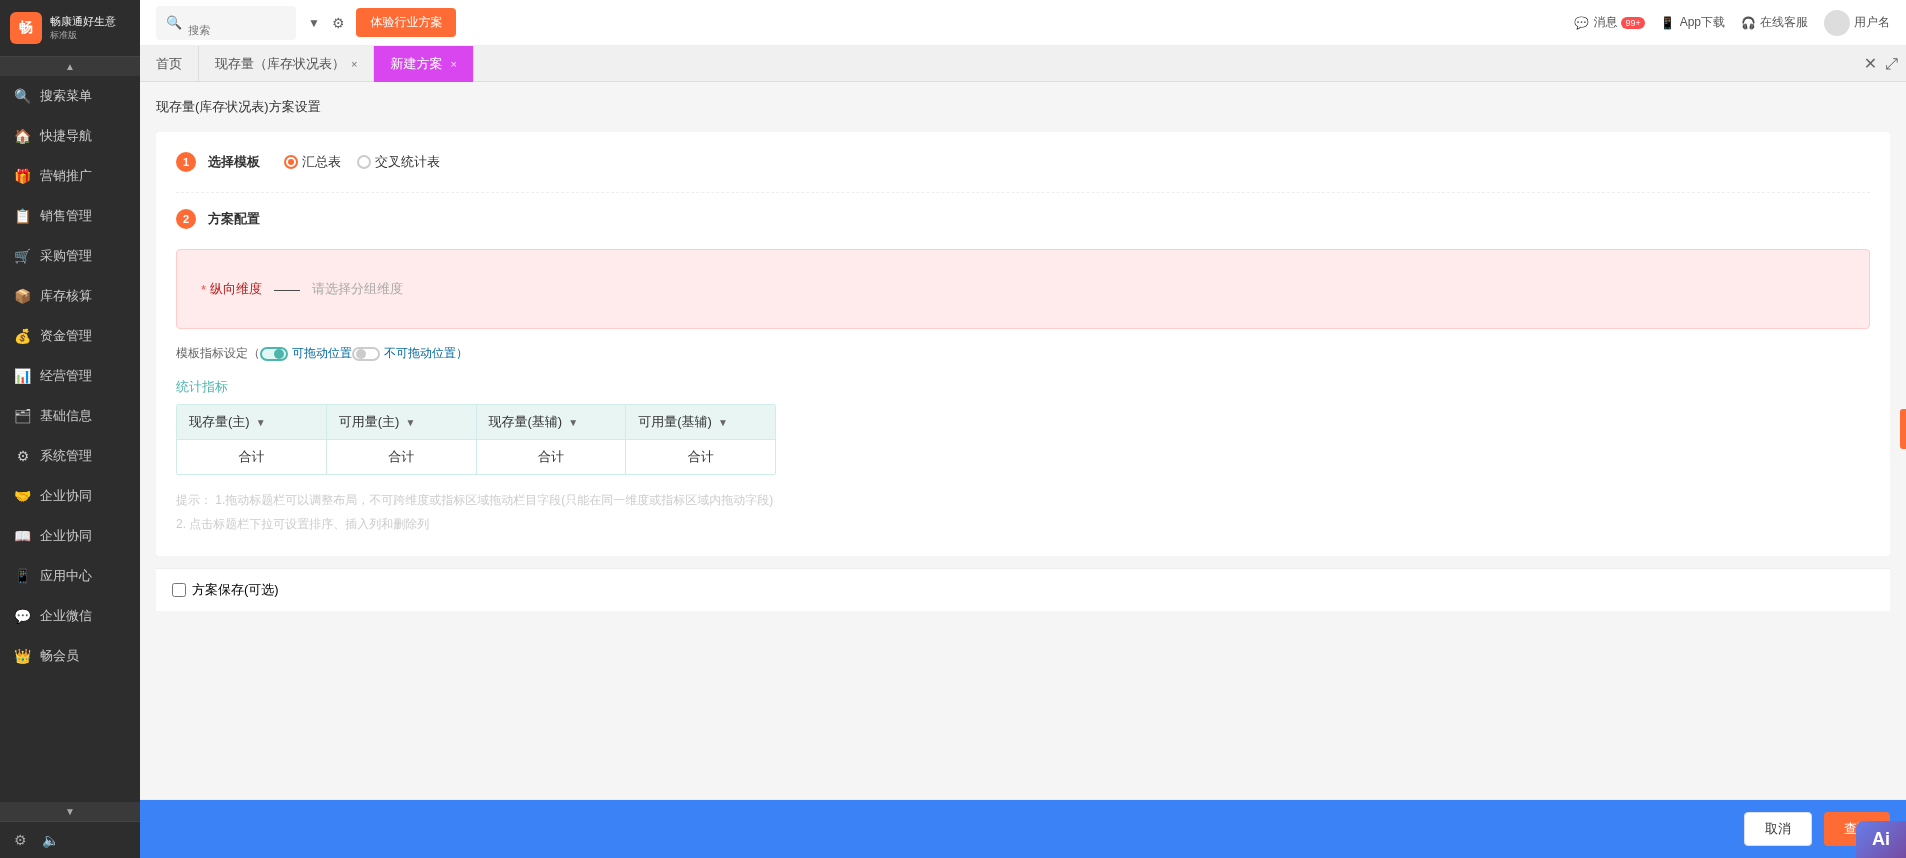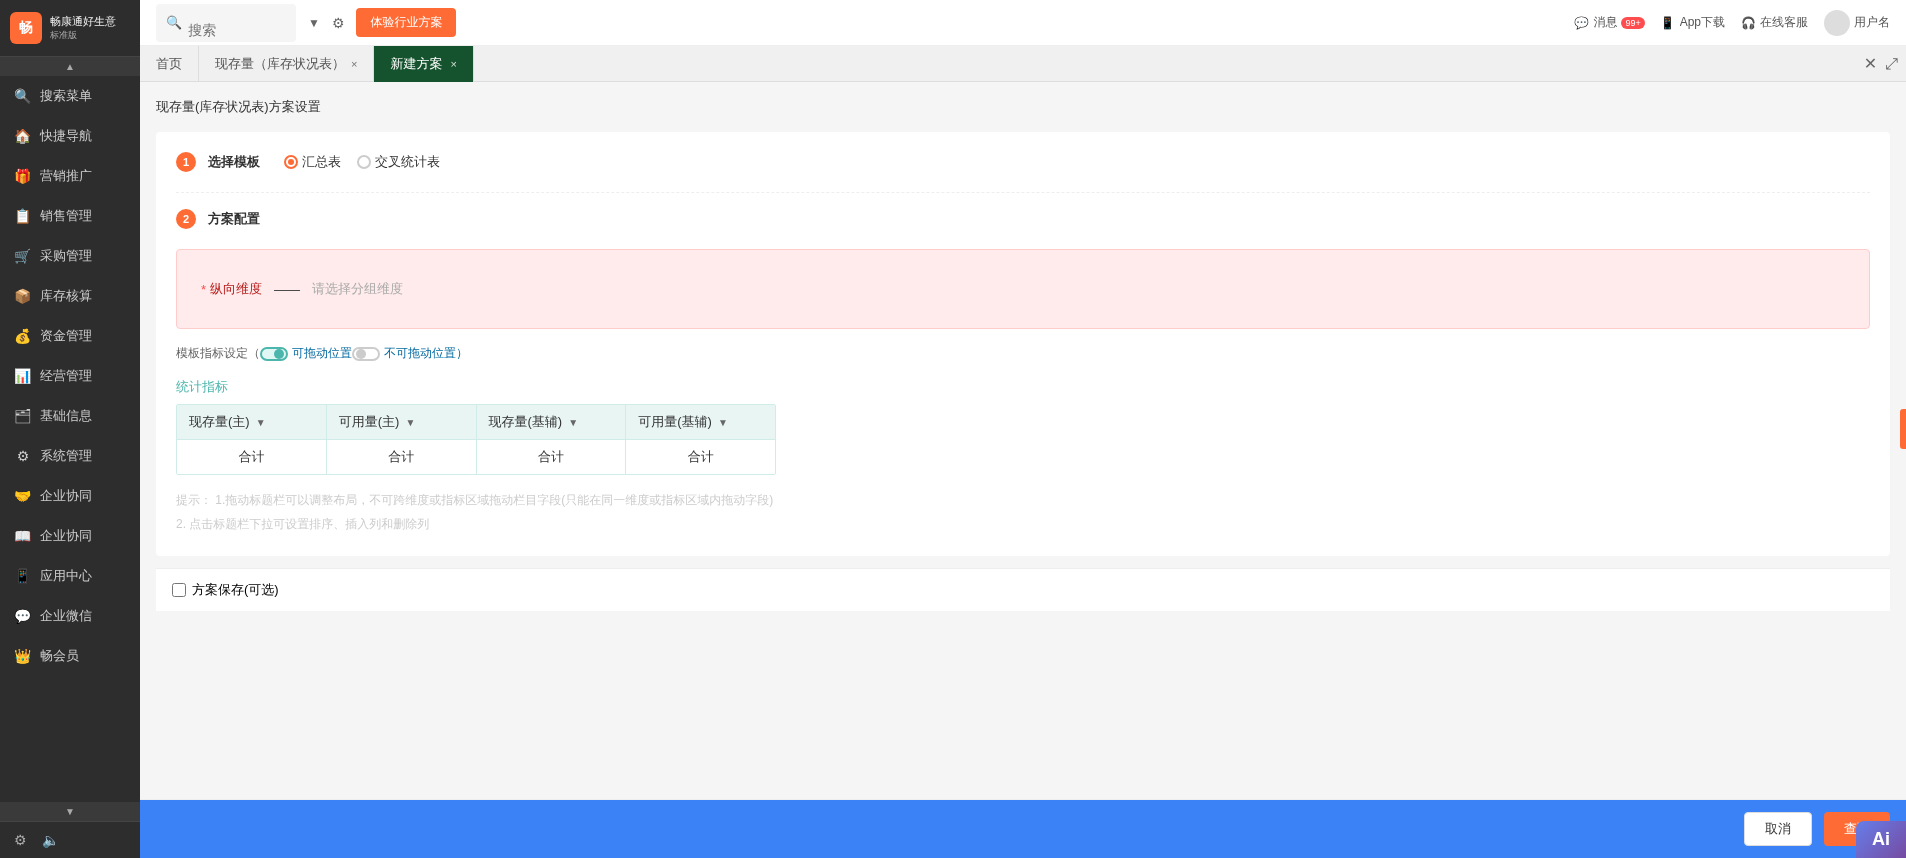--- a/index.html
+++ b/index.html
@@ -62,21 +62,21 @@
       display: flex; align-items: center; gap: 12px;
       height: 46px;
       border-bottom: 1px solid #eee;
       flex-shrink: 0;
     }
     .topbar-search {
       display: flex; align-items: center;
       background: #f5f5f5; border-radius: 4px;
       padding: 4px 10px; gap: 6px; min-width: 140px;
     }
-    .topbar-search input { border: none; background: transparent; outline: none; font-size: 14px; color: #999; width: 80px; margin-top: 14px; }
+    .topbar-search input { border: none; background: transparent; outline: none; font-size: 11px; color: #999; width: 80px; margin-top: 14px; }
     .topbar-dropdown { color: #666; font-size: 12px; cursor: pointer; }
     .topbar-gear { color: #666; font-size: 14px; cursor: pointer; }
     .topbar-trial-btn {
       background: #ff6b35; color: white; border: none;
       padding: 6px 14px; border-radius: 4px; cursor: pointer; font-size: 12px;
     }
     .topbar-spacer { flex: 1; }
     .topbar-right { display: flex; align-items: center; gap: 16px; }
     .topbar-msg { position: relative; display: flex; align-items: center; gap: 4px; cursor: pointer; color: #555; font-size: 12px; }
     .badge { background: #ff4d4f; color: white; font-size: 9px; padding: 1px 4px; border-radius: 8px; }
@@ -97,21 +97,21 @@
     .tab {
       padding: 0 16px;
       height: 36px; line-height: 36px;
       cursor: pointer;
       font-size: 13px;
       color: #555;
       border-right: 1px solid #ddd;
       display: flex; align-items: center; gap: 6px;
     }
     .tab.active {
-      background: #14532d; color: white; gap: 8px;
+      background: #d946ef; color: white; gap: 8px;
     }
     .tab-close { font-size: 11px; cursor: pointer; opacity: 0.8; }
     .tab-home { color: #555; }
     .tabs-right { margin-left: auto; display: flex; align-items: center; padding-right: 8px; gap: 8px; }
     .tab-action-btn { background: none; border: none; cursor: pointer; font-size: 16px; color: #666; }
 
     
     .content {
       flex: 1; overflow-y: auto; padding: 16px;
       background: #f5f5f5;

